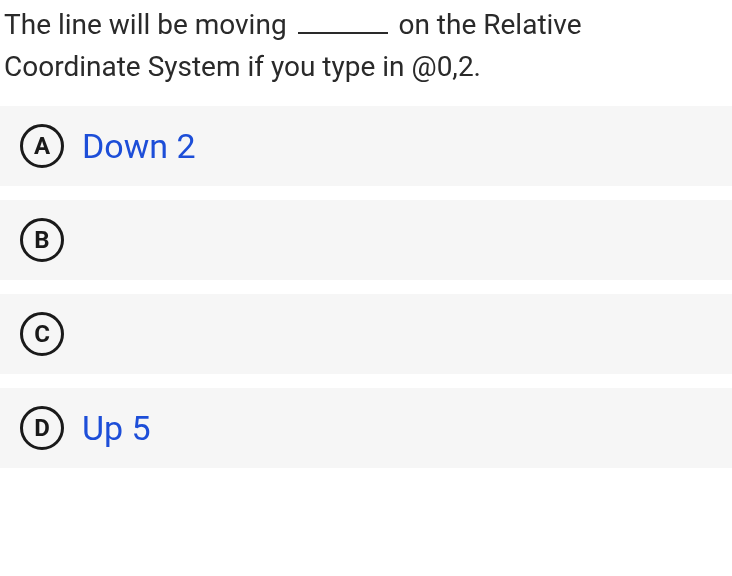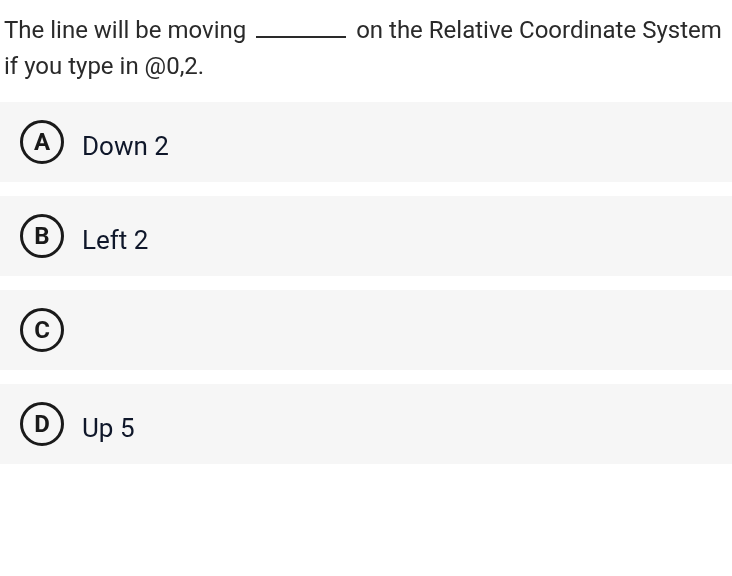--- a/index.html
+++ b/index.html
@@ -8,23 +8,23 @@
       box-sizing: border-box;
     }
     body {
       font-family: -apple-system, BlinkMacSystemFont, "Segoe UI", Roboto, "Helvetica Neue", Arial, sans-serif;
       width: 732px;
       height: 576px;
       background: #ffffff;
       color: #2a2a2a;
     }
     .question-text {
-      font-size: 24px;
+      font-size: 28px;
       line-height: 1.5;
-      padding: 12px 8px 18px 4px;
+      padding: 4px 8px 18px 4px;
       color: #2a2a2a;
       font-weight: 400;
     }
     .blank {
       display: inline-block;
       border-bottom: 2px solid #2a2a2a;
       width: 90px;
       vertical-align: baseline;
       margin: 0 4px;
       height: 0.9em;
@@ -49,24 +49,23 @@
       border-radius: 50%;
       display: flex;
       align-items: center;
       justify-content: center;
       font-weight: 700;
       font-size: 24px;
       color: #1a1a1a;
       flex-shrink: 0;
     }
     .option-text {
-      font-size: 26px;
-      color: #0f172a;
+      font-size: 34px;
+      color: #1d4ed8;
       font-weight: 400;
-      margin-top: 8px;
     }
   </style>
 </head>
 <body>
 
 <div class="question-text">
   <span>The line will be moving </span><span class="blank"></span><span> on the Relative Coordinate System if you type in @0,2.</span>
 </div>
 
 <div class="options">
@@ -74,21 +73,20 @@
     <div class="option-letter">
       <span>A</span>
     </div>
     <div class="option-text">Down 2</div>
   </div>
 
   <div class="option">
     <div class="option-letter">
       <span>B</span>
     </div>
-    <div class="option-text">Left 2</div>
   </div>
 
   <div class="option">
     <div class="option-letter">
       <span>C</span>
     </div>
   </div>
 
   <div class="option">
     <div class="option-letter">

